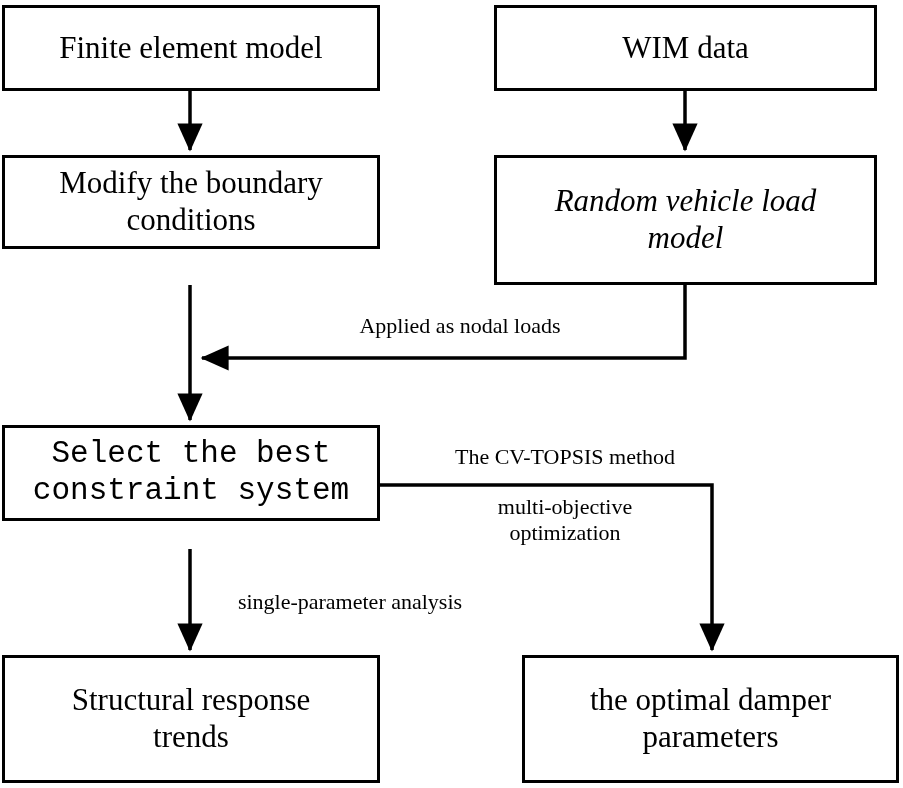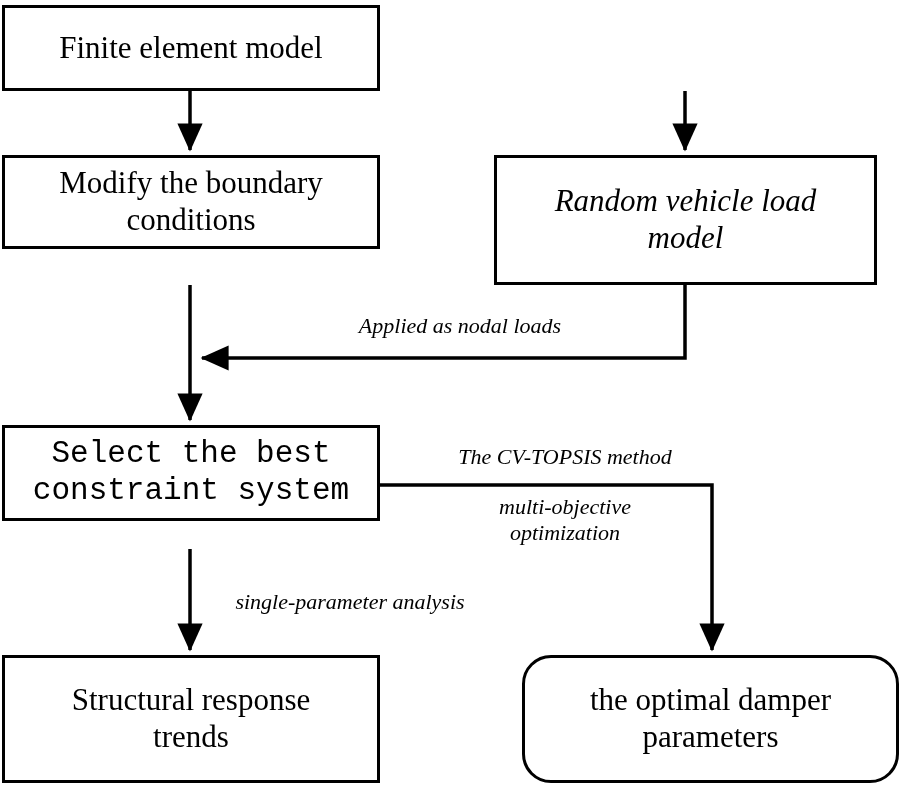--- a/index.html
+++ b/index.html
@@ -34,38 +34,37 @@
   .node-label {
     display: block;
     white-space: pre-line;
   }
   .edge-label {
     position: absolute;
     text-align: center;
     white-space: pre-line;
     line-height: 1.2;
     background: transparent;
-    font-style: italic;
   }
   svg.wires {
     position: absolute;
     left: 0;
     top: 0;
     width: 903px;
     height: 788px;
     overflow: visible;
   }
   
   #n-fem        { left: 2px;   top: 5px;   width: 378px; height: 86px;  font-size: 31px; }
   #n-wim        { left: 494px; top: 5px;   width: 383px; height: 86px;  font-size: 31px; }
   #n-modify     { left: 2px;   top: 155px; width: 378px; height: 94px; font-size: 31px; }
   #n-randveh    { left: 494px; top: 155px; width: 383px; height: 130px; font-size: 31px; font-style: italic; }
   #n-select     { left: 2px;   top: 425px; width: 378px; height: 96px; font-size: 31px; font-family: Liberation Mono, monospace; }
   #n-trends     { left: 2px;   top: 655px; width: 378px; height: 128px; font-size: 31px; }
-  #n-damper     { left: 522px; top: 655px; width: 377px; height: 128px; font-size: 31px; border-radius: 29px; }
+  #n-damper     { left: 522px; top: 655px; width: 377px; height: 128px; font-size: 31px; }
   
   #el-nodal     { left: 300px; top: 313px; width: 320px; font-size: 22px; }
   #el-topsis    { left: 405px; top: 444px; width: 320px; font-size: 22px; }
   #el-multiobj  { left: 440px; top: 494px; width: 250px; font-size: 22px; }
   #el-single    { left: 185px; top: 589px; width: 330px; font-size: 22px; }
 </style>
 </head>
 <body>
 
 <div id="canvas">
@@ -87,20 +86,23 @@
 
     <line x1="190" y1="549" x2="190" y2="650" stroke="#000000" stroke-width="3.5" marker-end="url(#arrowhead)"></line>
 
     <polyline points="380,485 712,485 712,650" fill="none" stroke="#000000" stroke-width="3.5" marker-end="url(#arrowhead)"></polyline>
   </svg>
 
   <div class="node" id="n-fem">
     <span class="node-label">Finite element model</span>
   </div>
 
+  <div class="node" id="n-wim">
+    <span class="node-label">WIM data</span>
+  </div>
 
   <div class="node" id="n-modify">
     <span class="node-label">Modify the boundary
 conditions</span>
   </div>
 
   <div class="node" id="n-randveh">
     <span class="node-label">Random vehicle load
 model</span>
   </div>

